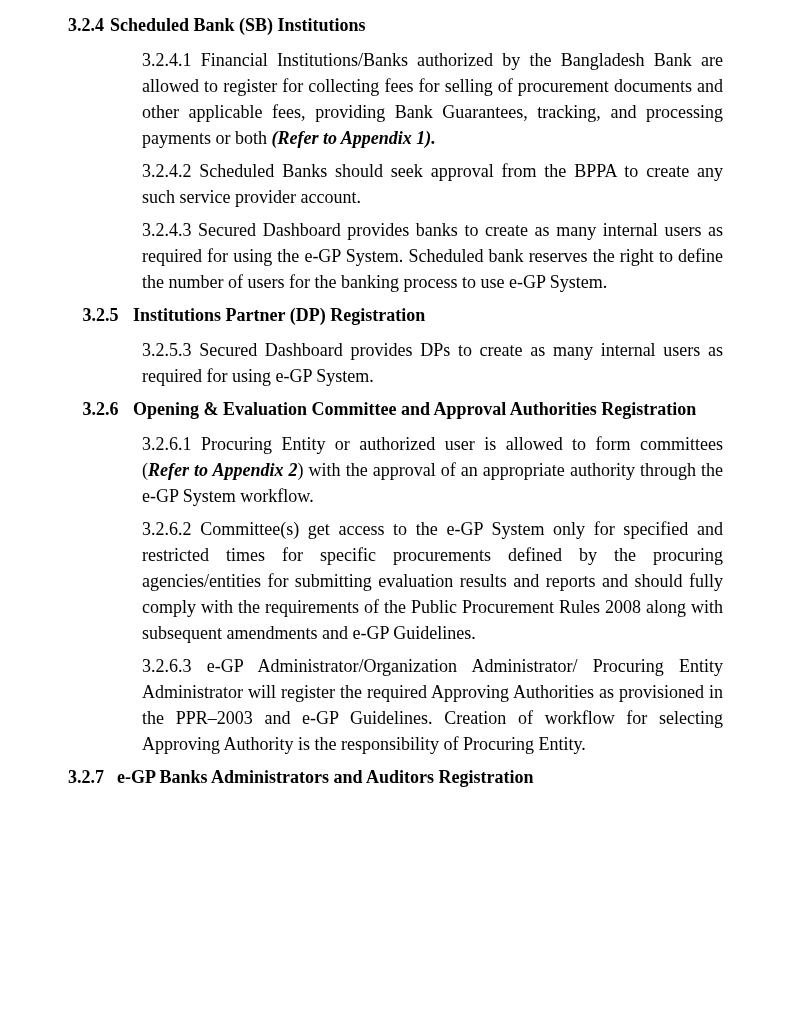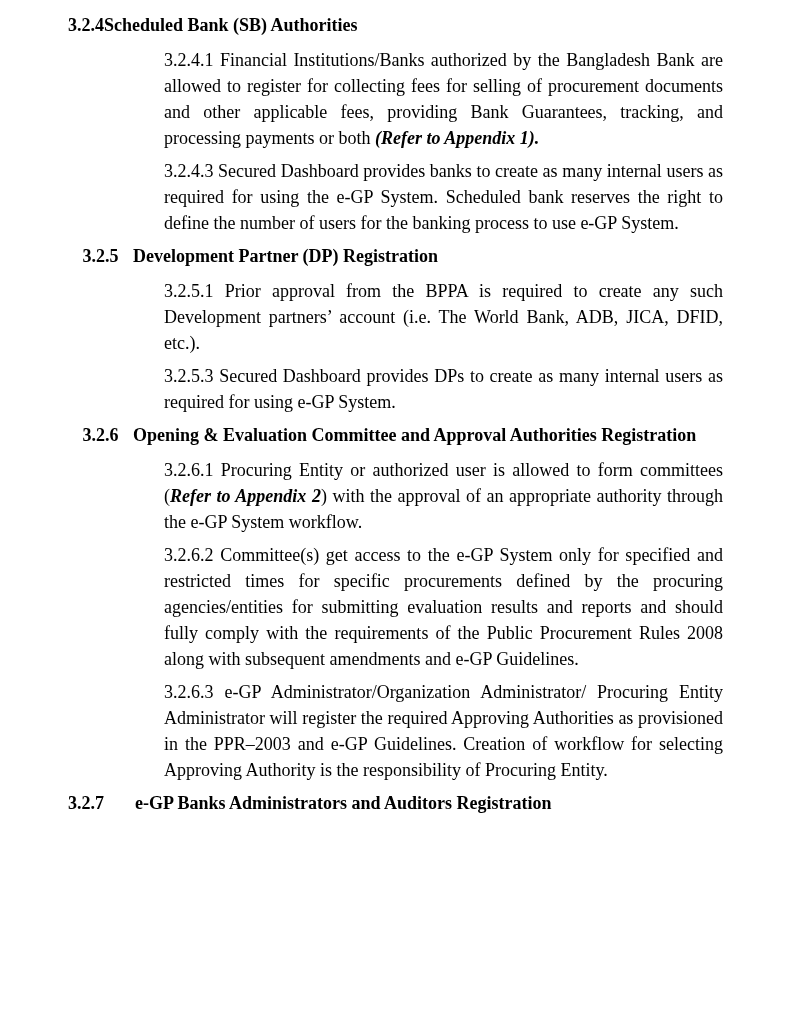--- a/index.html
+++ b/index.html
@@ -16,44 +16,44 @@
     line-height: 26px;
     color: #000000;
   }
   .heading {
     font-weight: bold;
     margin: 6px 0 9px 0;
     white-space: nowrap;
   }
   section:first-child .heading { margin-top: 0; }
   .heading .num { font-weight: bold; }
-  .gap-word .num { }
+  .gap-word .num { margin-right: 6px; }
   .gap-tab .num { display: inline-block; width: 65px; text-align: center; }
-  .gap-small .num { margin-right: 31px; }
+  .gap-small .num { margin-right: 13px; }
   .para {
-    margin: 0 0 7px 96px;
+    margin: 0 0 7px 74px;
     text-align: justify;
     text-align-last: left;
   }
   .em { font-weight: bold; font-style: italic; }
 </style>
 </head>
 <body>
 
 <div class="page">
 
   <section>
-    <div class="heading gap-word"><span class="num">3.2.4</span><span class="title">Scheduled Bank (SB) Authorities</span></div>
+    <div class="heading gap-word"><span class="num">3.2.4</span><span class="title">Scheduled Bank (SB) Institutions</span></div>
     <p class="para"><span>3.2.4.1 Financial Institutions/Banks authorized by the Bangladesh Bank are allowed to register for collecting fees for selling of procurement documents and other applicable fees, providing Bank Guarantees, tracking, and processing payments or both </span><span class="em">(Refer to Appendix 1).</span><span></span></p>
+    <p class="para"><span>3.2.4.2 Scheduled Banks should seek approval from the BPPA to create any such service provider account.</span></p>
     <p class="para"><span>3.2.4.3 Secured Dashboard provides banks to create as many internal users as required for using the e-GP System. Scheduled bank reserves the right to define the number of users for the banking process to use e-GP System.</span></p>
   </section>
 
   <section>
-    <div class="heading gap-tab"><span class="num">3.2.5</span><span class="title">Development Partner (DP) Registration</span></div>
-    <p class="para"><span>3.2.5.1 Prior approval from the BPPA is required to create any such Development partners’ account (i.e. The World Bank, ADB, JICA, DFID, etc.).</span></p>
+    <div class="heading gap-tab"><span class="num">3.2.5</span><span class="title">Institutions Partner (DP) Registration</span></div>
     <p class="para"><span>3.2.5.3 Secured Dashboard provides DPs to create as many internal users as required for using e-GP System.</span></p>
   </section>
 
   <section>
     <div class="heading gap-tab"><span class="num">3.2.6</span><span class="title">Opening &amp; Evaluation Committee and Approval Authorities Registration</span></div>
     <p class="para"><span>3.2.6.1 Procuring Entity or authorized user is allowed to form committees (</span><span class="em">Refer to Appendix 2</span><span>) with the approval of an appropriate authority through the e-GP System workflow.</span></p>
     <p class="para"><span>3.2.6.2 Committee(s) get access to the e-GP System only for specified and restricted times for specific procurements defined by the procuring agencies/entities for submitting evaluation results and reports and should fully comply with the requirements of the Public Procurement Rules 2008 along with subsequent amendments and e-GP Guidelines.</span></p>
     <p class="para"><span>3.2.6.3 e-GP Administrator/Organization Administrator/ Procuring Entity Administrator will register the required Approving Authorities as provisioned in the PPR–2003 and e-GP Guidelines. Creation of workflow for selecting Approving Authority is the responsibility of Procuring Entity.</span></p>
   </section>
 

